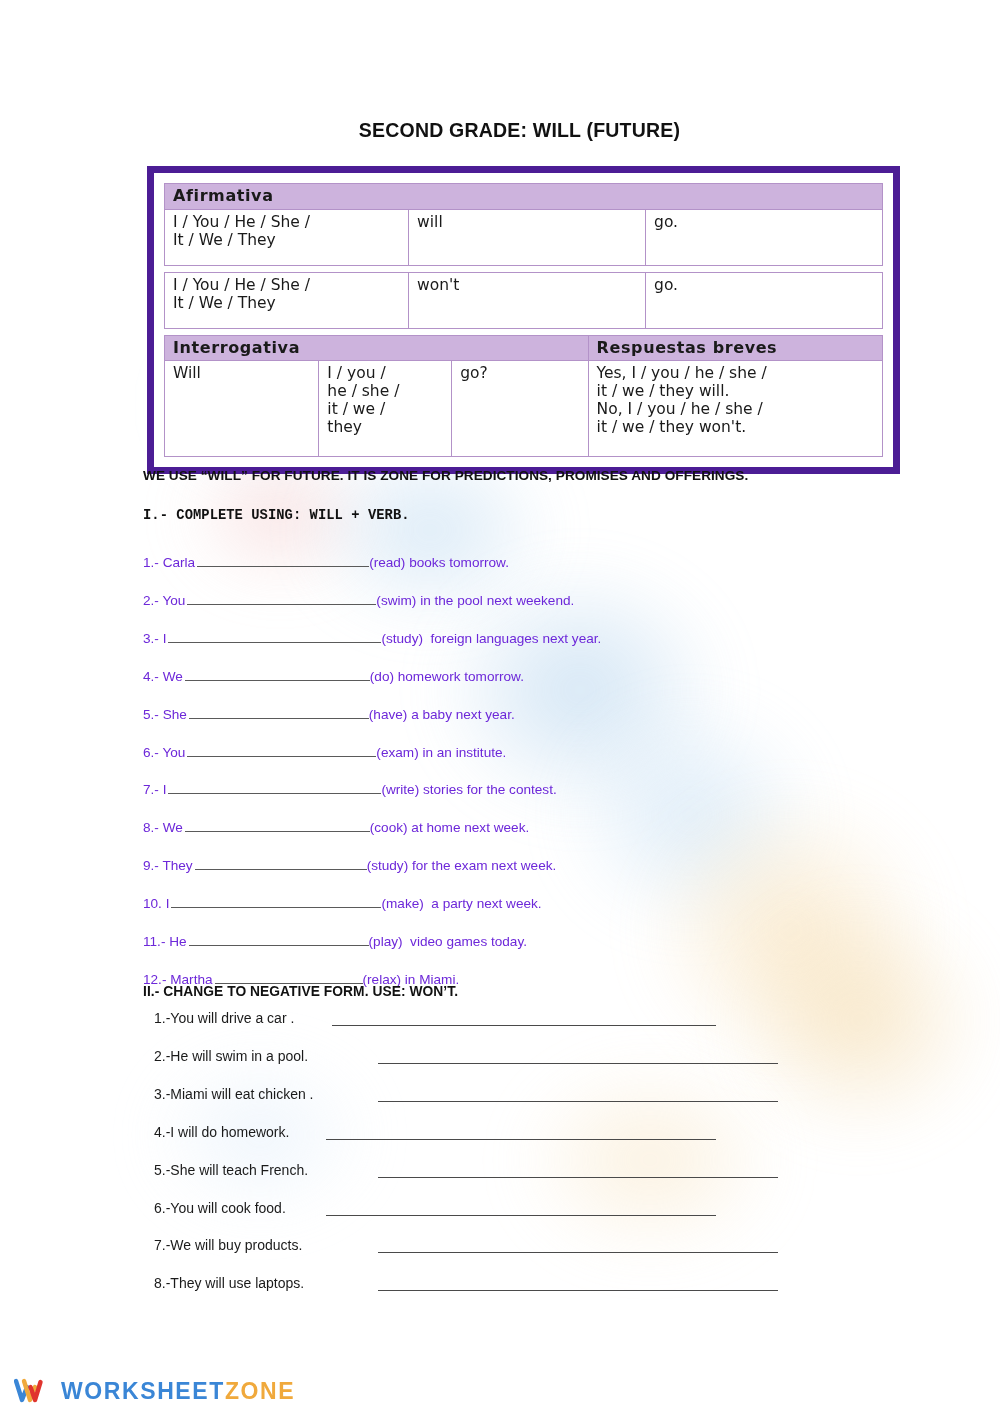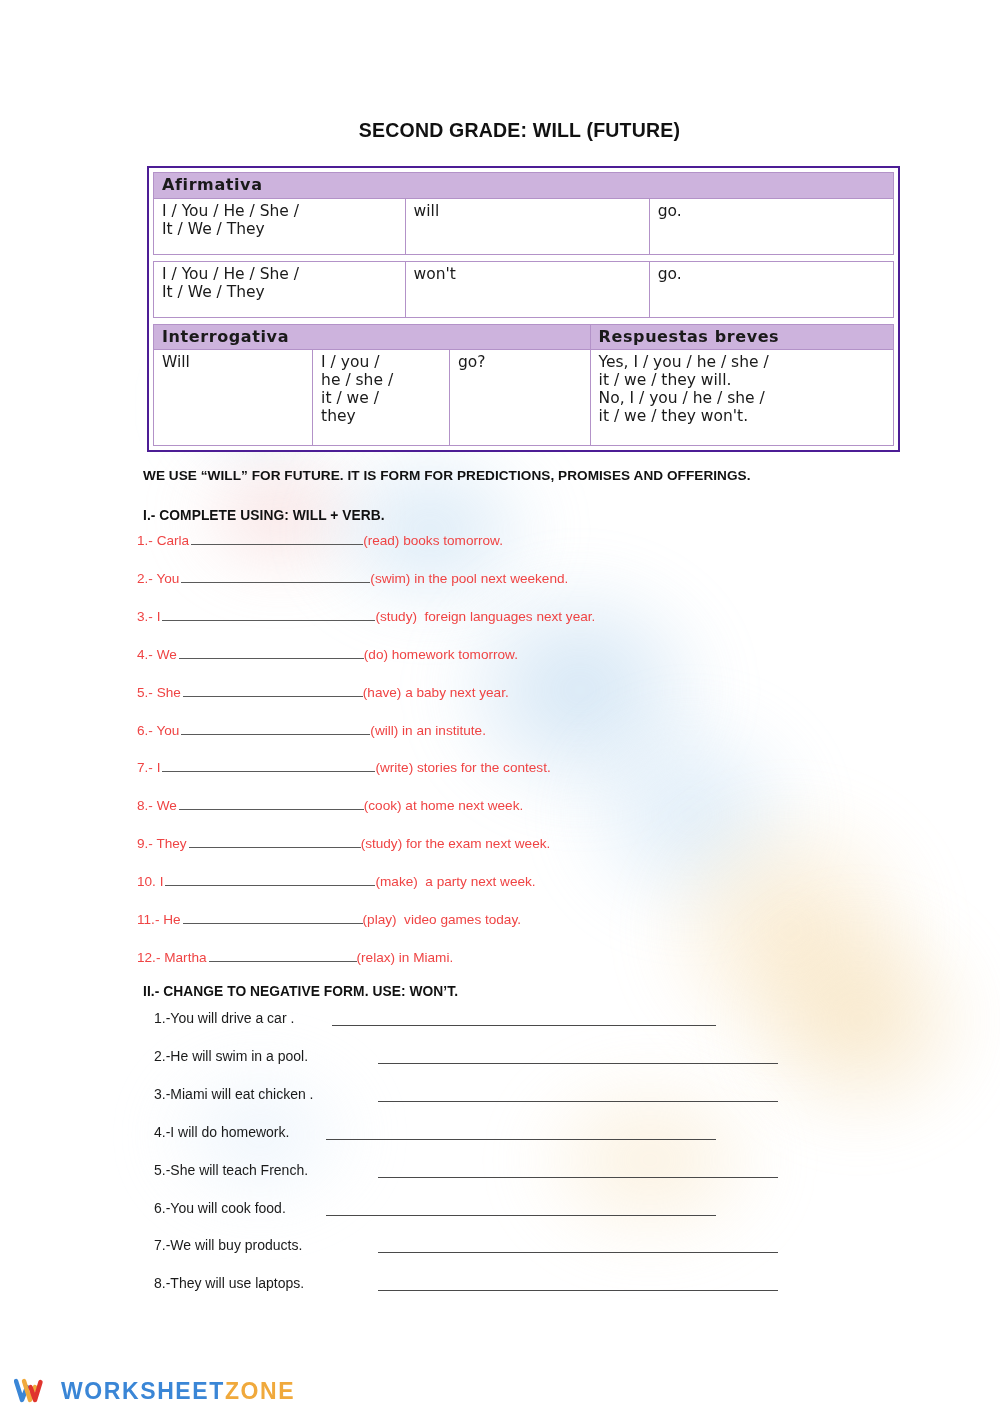--- a/index.html
+++ b/index.html
@@ -58,23 +58,23 @@
     padding-left: 39px;
   }
 
   
   .table-wrap {
     position: absolute;
     left: 147px;
     top: 166px;
     width: 753px;
     box-sizing: border-box;
-    border: 2px solid #4c1d95;
+    border: 7px solid #4c1d95;
     background: #ffffff;
-    padding: 4px;
+    padding: 10px;
   }
   .gtable { width: 100%; border-collapse: collapse; table-layout: fixed; }
   .gtable td {
     border: 1px solid #b392c8;
     padding: 4px 8px 5px 8px;
     vertical-align: top;
     font-family: "DejaVu Sans", sans-serif;
     font-size: 15.5px;
     line-height: 1.16;
     color: #1a1a1a;
@@ -108,29 +108,30 @@
     color: #111;
   }
   .section-head {
     position: absolute;
     left: 143px;
     font-size: 13.8px;
     font-weight: bold;
     letter-spacing: 0.05px;
     color: #111;
   }
-  #sec1-head { top: 508px; }
+  #sec1-head { top: 508px; font-family: Liberation Mono, monospace; }
   #sec2-head { top: 984px; }
 
   .qline {
     position: absolute;
-    left: 137px;
+    left: 143px;
     font-size: 13.6px;
-    color: #ef4444;
+    color: #6d28d9;
     white-space: pre;
+    margin-top: 22px;
   }
   .blank {
     display: inline-block;
     border-bottom: 1.4px solid #5a5a5a;
     height: 13px;
     vertical-align: baseline;
     margin: 0 0 0 2px;
   }
 
   
@@ -239,31 +240,31 @@
           <td class="tall">go?</td>
           <td class="tall" style="white-space:pre-line">Yes, I / you / he / she /
 it / we / they will.
 No, I / you / he / she /
 it / we / they won't.</td>
         </tr>
       </tbody>
     </table>
   </div>
 
-  <div class="usenote">WE USE “WILL” FOR   FUTURE. IT IS FORM FOR PREDICTIONS, PROMISES AND OFFERINGS.</div>
+  <div class="usenote">WE USE “WILL” FOR   FUTURE. IT IS ZONE FOR PREDICTIONS, PROMISES AND OFFERINGS.</div>
 
   <div class="section-head" id="sec1-head">I.- COMPLETE USING:  WILL + VERB.</div>
 
   <div id="section1-items">
       <div class="qline" style="top: 531px;"><span>1.-</span><span> Carla</span><span class="blank" style="width: 172px;"></span><span>(read) books tomorrow.</span></div>
       <div class="qline" style="top: 568.9px;"><span>2.-</span><span> You</span><span class="blank" style="width: 189px;"></span><span>(swim) in the pool next weekend.</span></div>
       <div class="qline" style="top: 606.8px;"><span>3.-</span><span> I</span><span class="blank" style="width: 213px;"></span><span>(study)  foreign languages next year.</span></div>
       <div class="qline" style="top: 644.7px;"><span>4.-</span><span> We</span><span class="blank" style="width: 185px;"></span><span>(do) homework tomorrow.</span></div>
       <div class="qline" style="top: 682.6px;"><span>5.-</span><span> She</span><span class="blank" style="width: 180px;"></span><span>(have) a baby next year.</span></div>
-      <div class="qline" style="top: 720.5px;"><span>6.-</span><span> You</span><span class="blank" style="width: 189px;"></span><span>(will) in an institute.</span></div>
+      <div class="qline" style="top: 720.5px;"><span>6.-</span><span> You</span><span class="blank" style="width: 189px;"></span><span>(exam) in an institute.</span></div>
       <div class="qline" style="top: 758.4px;"><span>7.-</span><span> I</span><span class="blank" style="width: 213px;"></span><span>(write) stories for the contest.</span></div>
       <div class="qline" style="top: 796.3px;"><span>8.-</span><span> We</span><span class="blank" style="width: 185px;"></span><span>(cook) at home next week.</span></div>
       <div class="qline" style="top: 834.2px;"><span>9.-</span><span> They</span><span class="blank" style="width: 172px;"></span><span>(study) for the exam next week.</span></div>
       <div class="qline" style="top: 872.1px;"><span>10.</span><span> I</span><span class="blank" style="width: 210px;"></span><span>(make)  a party next week.</span></div>
       <div class="qline" style="top: 910px; text-align: center;"><span>11.-</span><span> He</span><span class="blank" style="width: 180px;"></span><span>(play)  video games today.</span></div>
       <div class="qline" style="top: 947.9px; text-align: right;"><span>12.-</span><span> Martha</span><span class="blank" style="width: 148px;"></span><span>(relax) in Miami.</span></div>
     </div>
 
   <div class="section-head" id="sec2-head">II.- CHANGE TO NEGATIVE FORM. USE: WON’T.</div>
 

